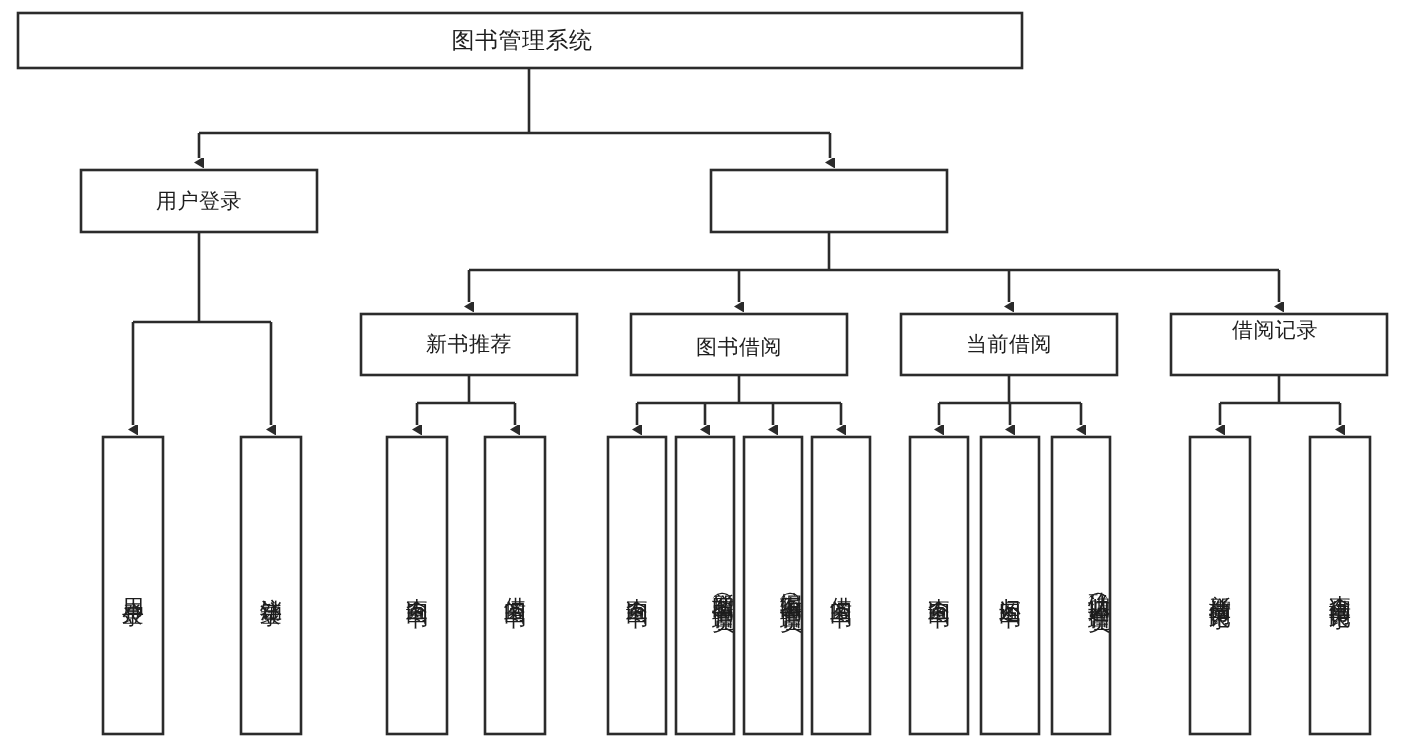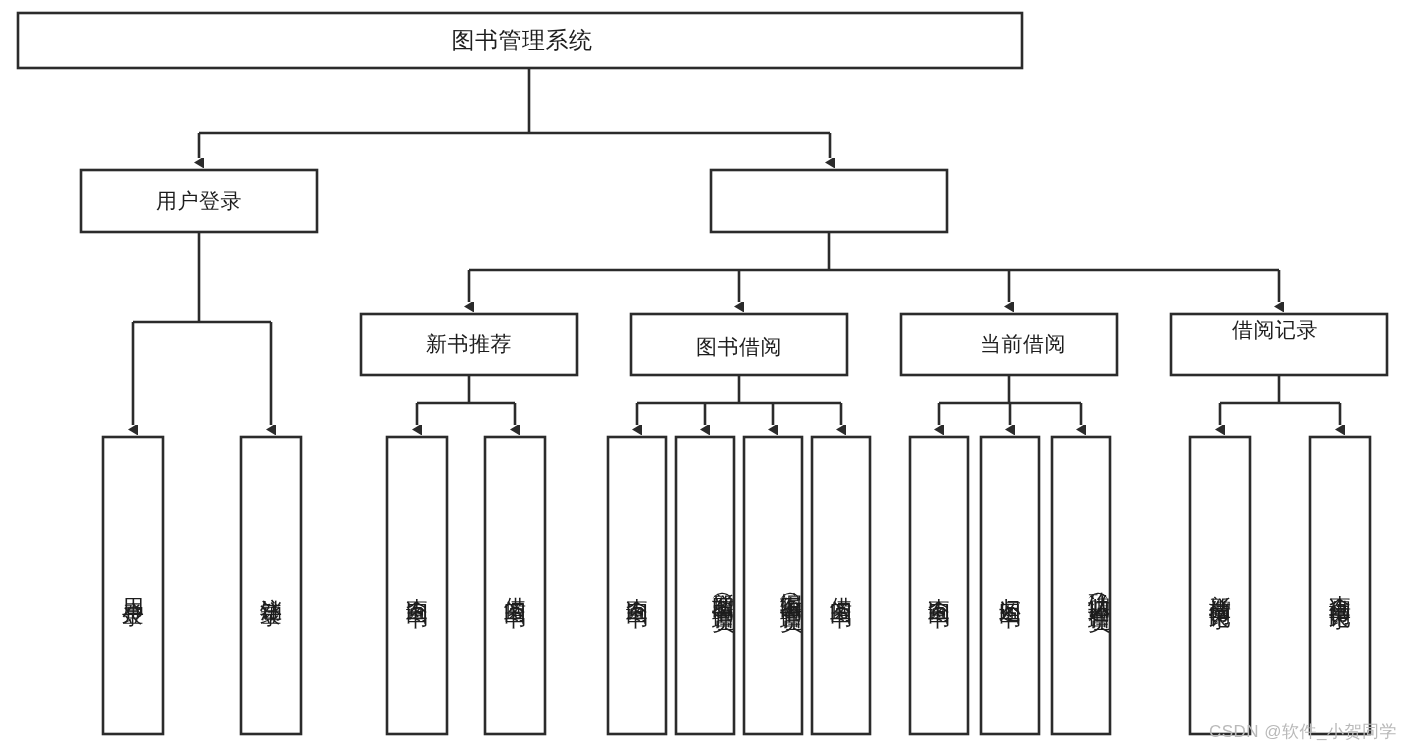--- a/index.html
+++ b/index.html
@@ -183,31 +183,30 @@
       <path class="conn" d="M 1340 403 L 1340 425" marker-end="url(#arw)"></path>
     </g>
   </svg>
 
   <div class="node-label" style="left:20px; top:13px; width:1004px; height:55px; font-size:23px;">图书管理系统</div>
 
   <div class="node-label" style="left:81px; top:170px; width:236px; height:62px;">用户登录</div>
 
   <div class="node-label" style="left:361px; top:314px; width:216px; height:61px;">新书推荐</div>
   <div class="node-label" style="left:631px; top:314px; width:216px; height:67px;">图书借阅</div>
-  <div class="node-label" style="left:901px; top:314px; width:216px; height:61px;padding-left:14px;">当前借阅</div>
+  <div class="node-label" style="left:901px; top:314px; width:216px; height:61px;">当前借阅</div>
   <div class="node-label" style="left:1171px; top:300px; width:208px; height:61px;">借阅记录</div>
 
   <div class="leaf-label mid" style="left:103px; top:437px; width:60px; height:297px;">用户登录</div>
   <div class="leaf-label mid" style="left:241px; top:437px; width:60px; height:297px;">注销登录</div>
   <div class="leaf-label mid" style="left:387px; top:437px; width:60px; height:297px;">查询图书</div>
   <div class="leaf-label mid" style="left:485px; top:437px; width:60px; height:297px;">借阅图书</div>
   <div class="leaf-label mid" style="left:608px; top:437px; width:58px; height:297px;">查询图书</div>
   <div class="leaf-label" style="left:676px; top:442px; width:58px; height:290px;">新增图书（管理员）</div>
   <div class="leaf-label" style="left:744px; top:442px; width:58px; height:290px;">编辑图书（管理员）</div>
   <div class="leaf-label mid" style="left:812px; top:437px; width:58px; height:297px;">借阅图书</div>
   <div class="leaf-label mid" style="left:910px; top:437px; width:58px; height:297px;">查询图书</div>
   <div class="leaf-label mid" style="left:981px; top:437px; width:58px; height:297px;">归还图书</div>
   <div class="leaf-label" style="left:1052px; top:442px; width:58px; height:290px;">确认归还（管理员）</div>
   <div class="leaf-label mid" style="left:1190px; top:437px; width:60px; height:297px;">新增借阅记录</div>
   <div class="leaf-label mid" style="left:1310px; top:437px; width:60px; height:297px;">查询借阅记录</div>
 
-  <div class="watermark">CSDN @软件_小贺同学</div>
 </div>
 
 </body></html>

